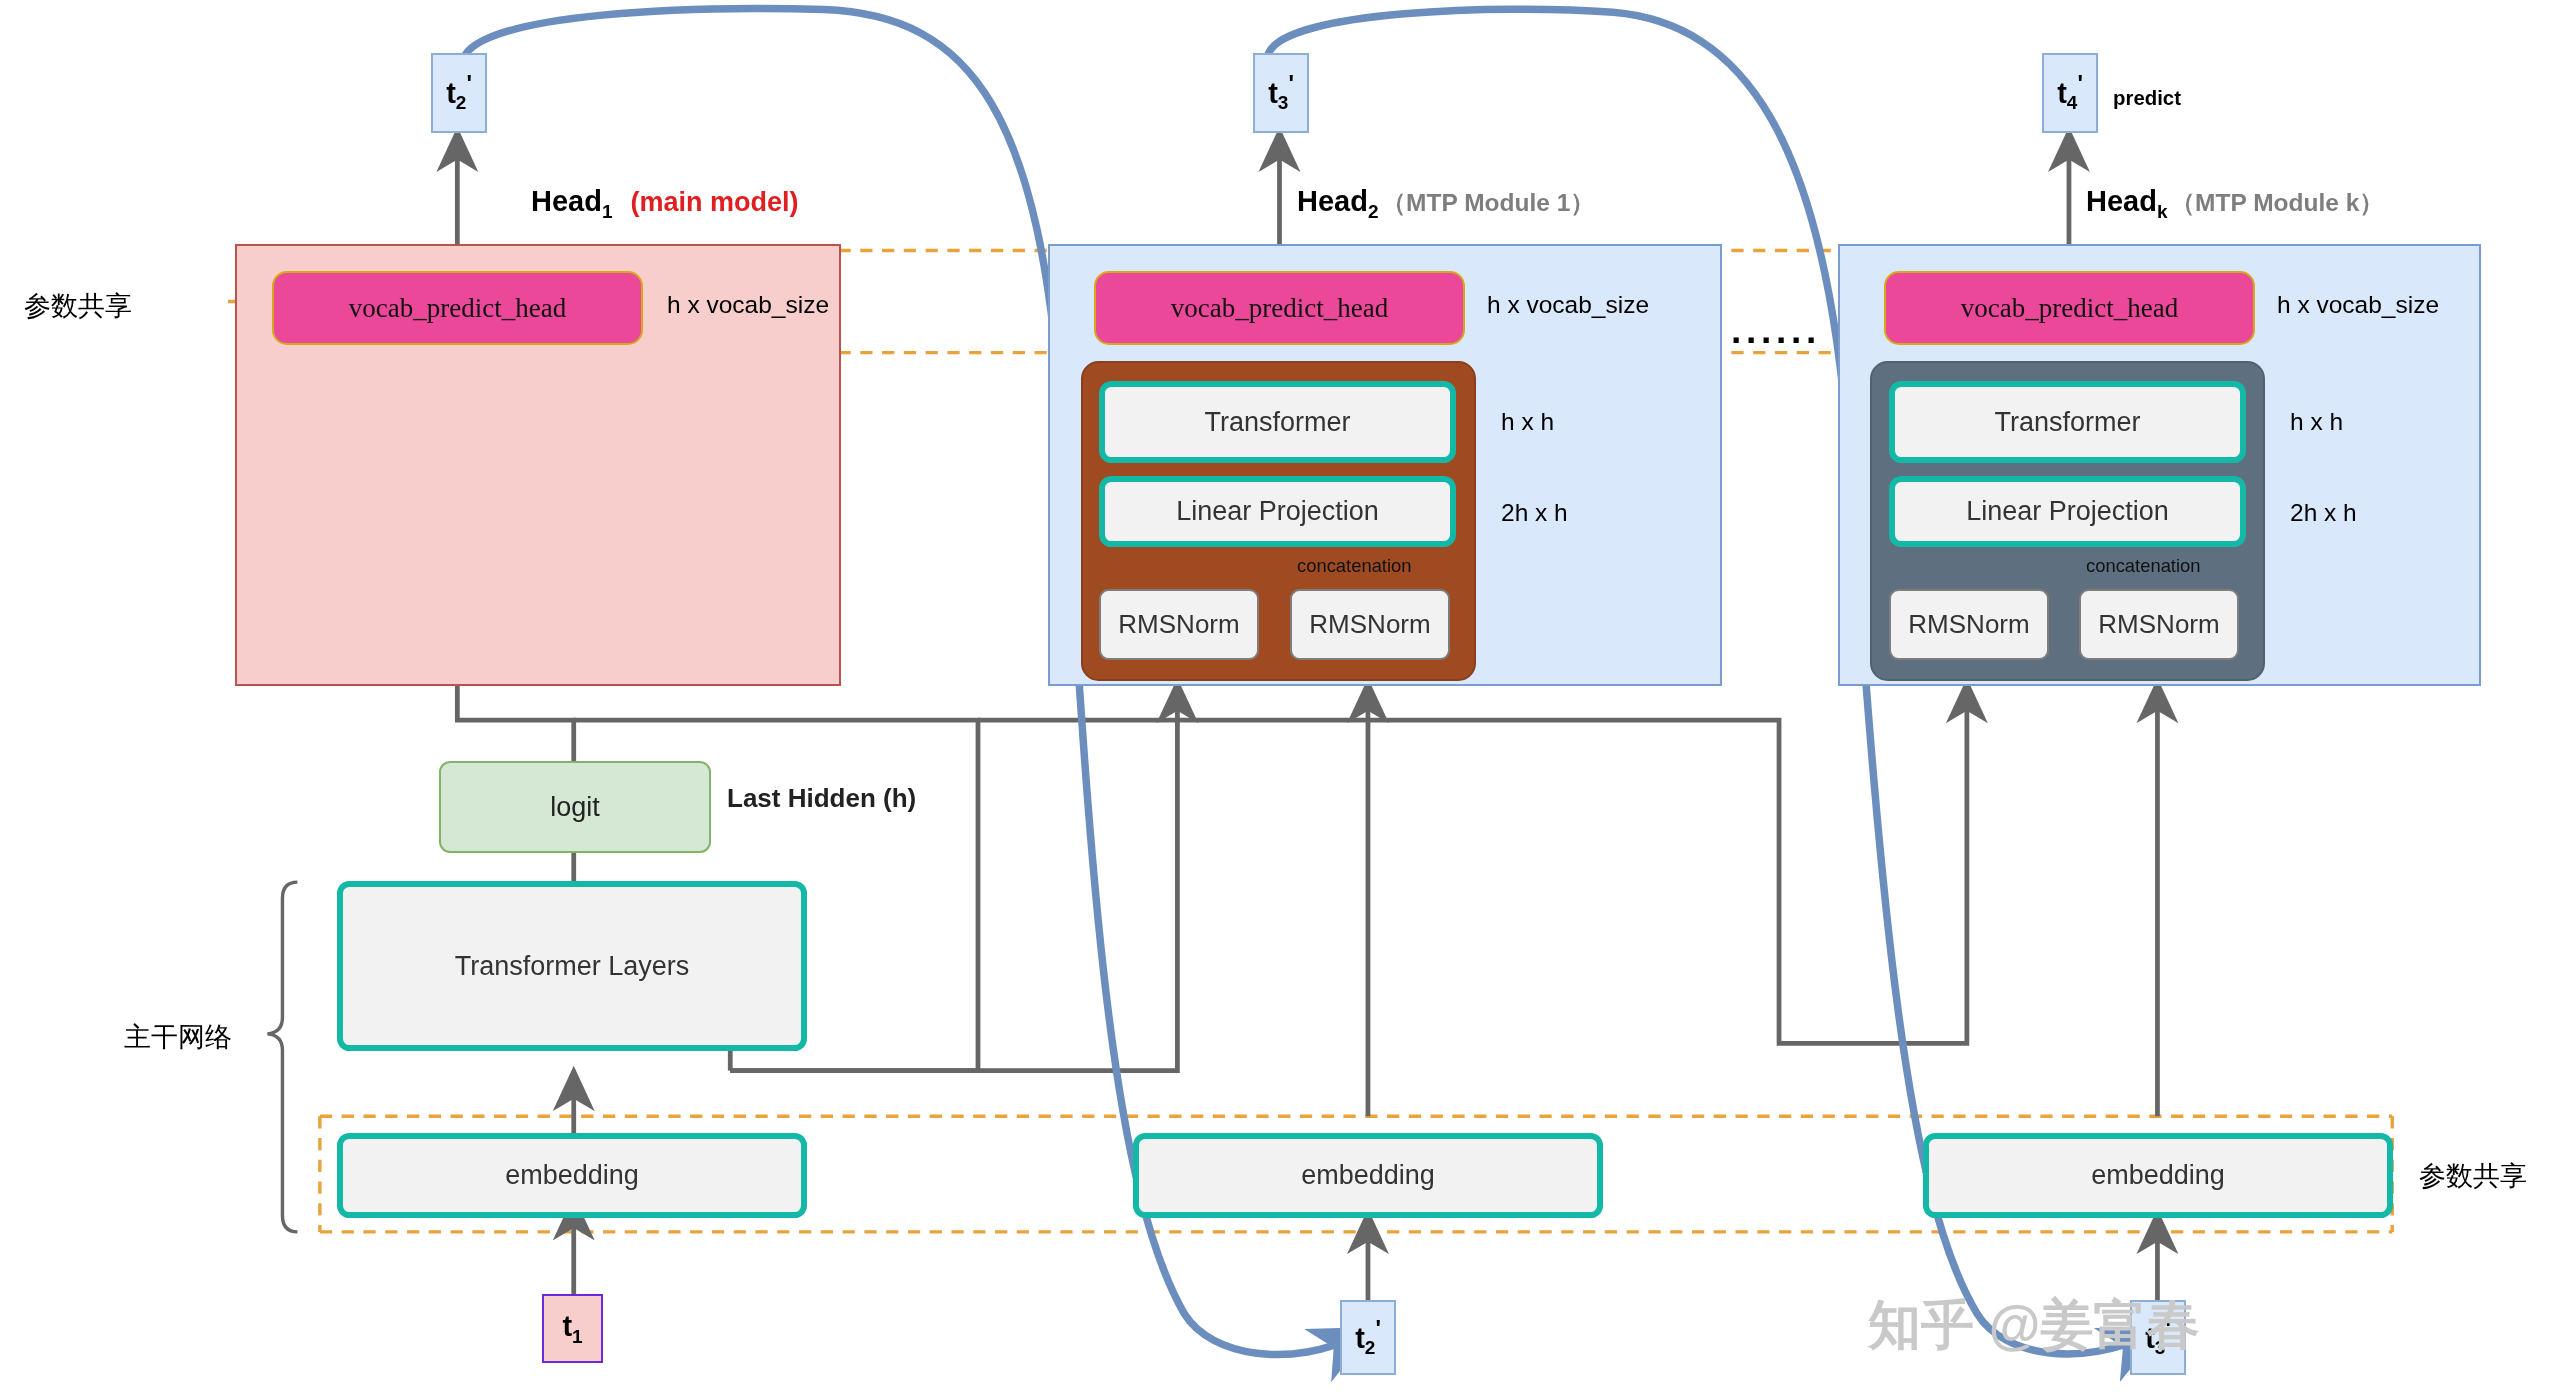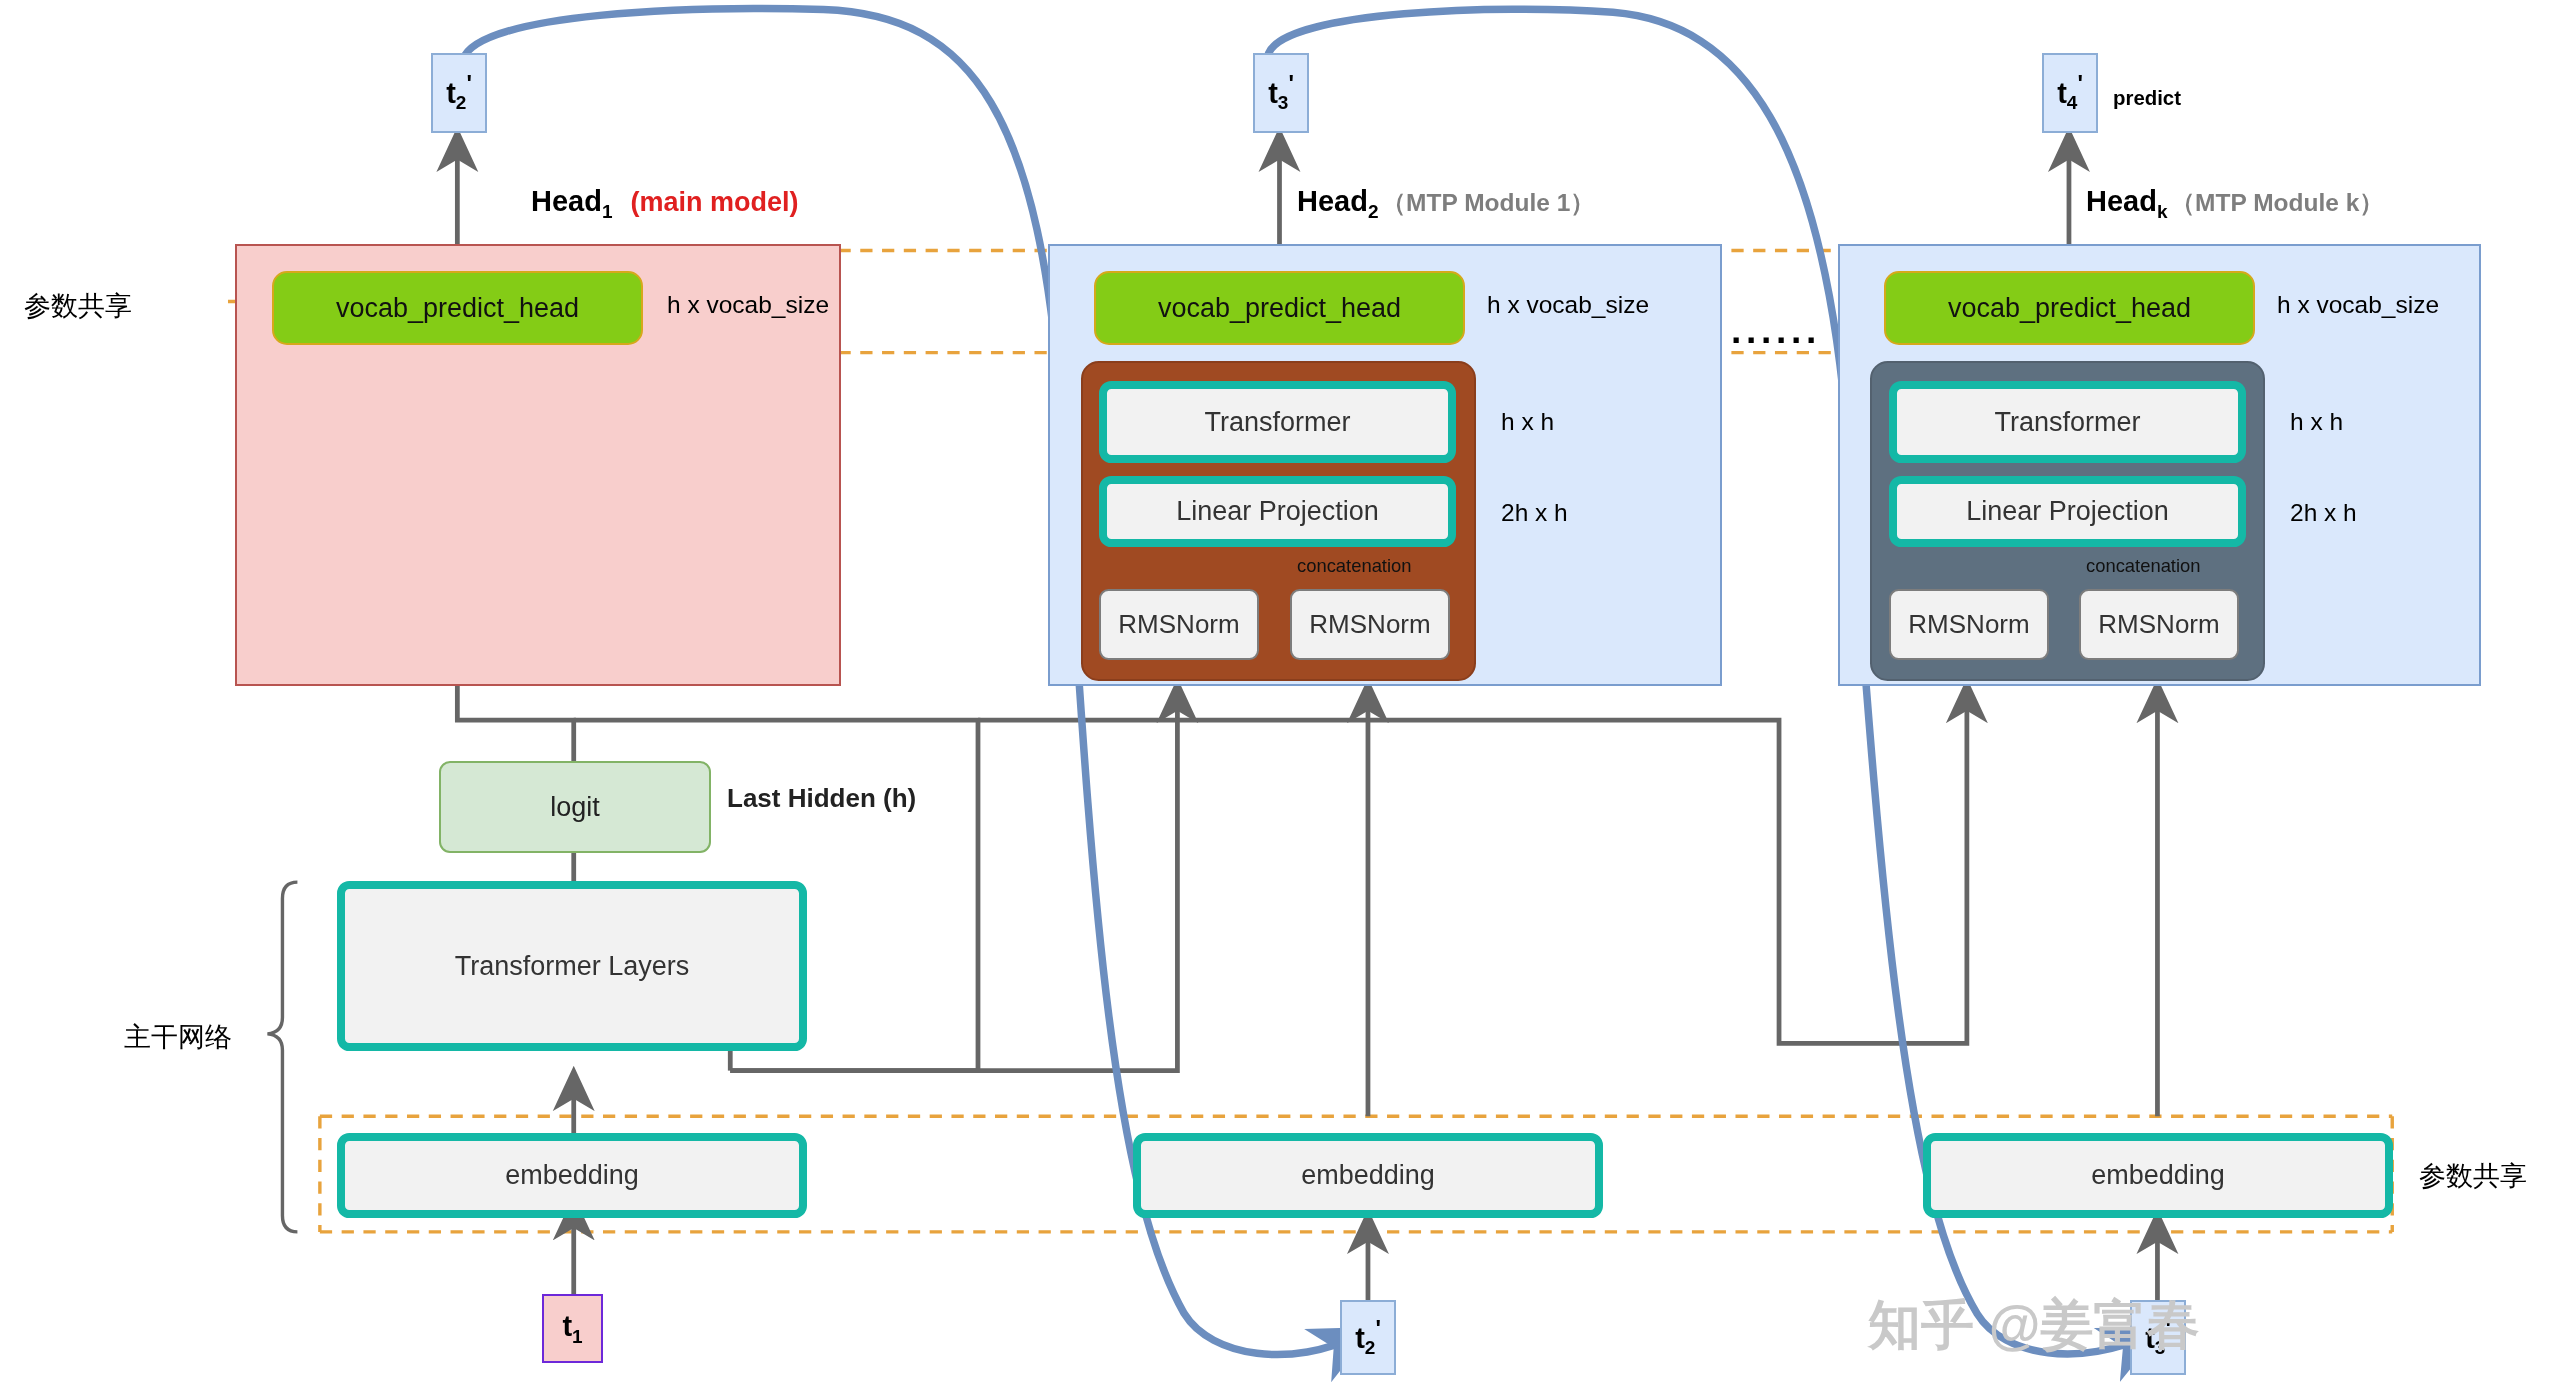--- a/index.html
+++ b/index.html
@@ -10,23 +10,23 @@
 
   
   .panel-main{background:#F8CECC;border:2px solid #B85450;}
   .panel-mtp{background:#DAE8FC;border:2px solid #7A9DCE;}
 
   
   .mod-brown{background:#A04A22;border:2px solid #8A3E1C;border-radius:17.7px;}
   .mod-slate{background:#5E7080;border:2px solid #53616F;border-radius:17.7px;}
 
   
-  .box-grey{background:#F2F2F2;border:8px solid #14b8a6;border-radius:12.3px;color:#333;}
+  .box-grey{background:#F2F2F2;border:6px solid #14b8a6;border-radius:12.3px;color:#333;}
   .box-grey-sq{background:#F2F2F2;border:2px solid #7D7D7D;border-radius:9.5px;color:#333;}
-  .box-vocab{background:#84cc16;border:2.7px solid #D6A81B;border-radius:15px;color:#111;}
+  .box-vocab{background:#ec4899;border:2.7px solid #D6A81B;border-radius:15px;color:#111;font-family:Liberation Serif, serif;}
   .box-logit{background:#D5E8D4;border:2px solid #82B366;border-radius:11px;color:#222;}
   .box-tok{background:#DAE8FC;border:2px solid #8CADD6;color:#000;font-weight:bold;}
   .box-tok-red{background:#F8CECC;border:2px solid #6d28d9;color:#000;font-weight:bold;}
 
   
   .lbl{position:absolute;color:#000;white-space:nowrap;}
   .lbl-dim{font-size:24.5px;color:#000;}
   .lbl-head{font-size:29px;font-weight:bold;color:#000;}
   .lbl-head .sub{font-size:19px;vertical-align:sub;}
   .lbl-paren{font-size:24.5px;color:#7E7E7E;font-weight:bold;}

